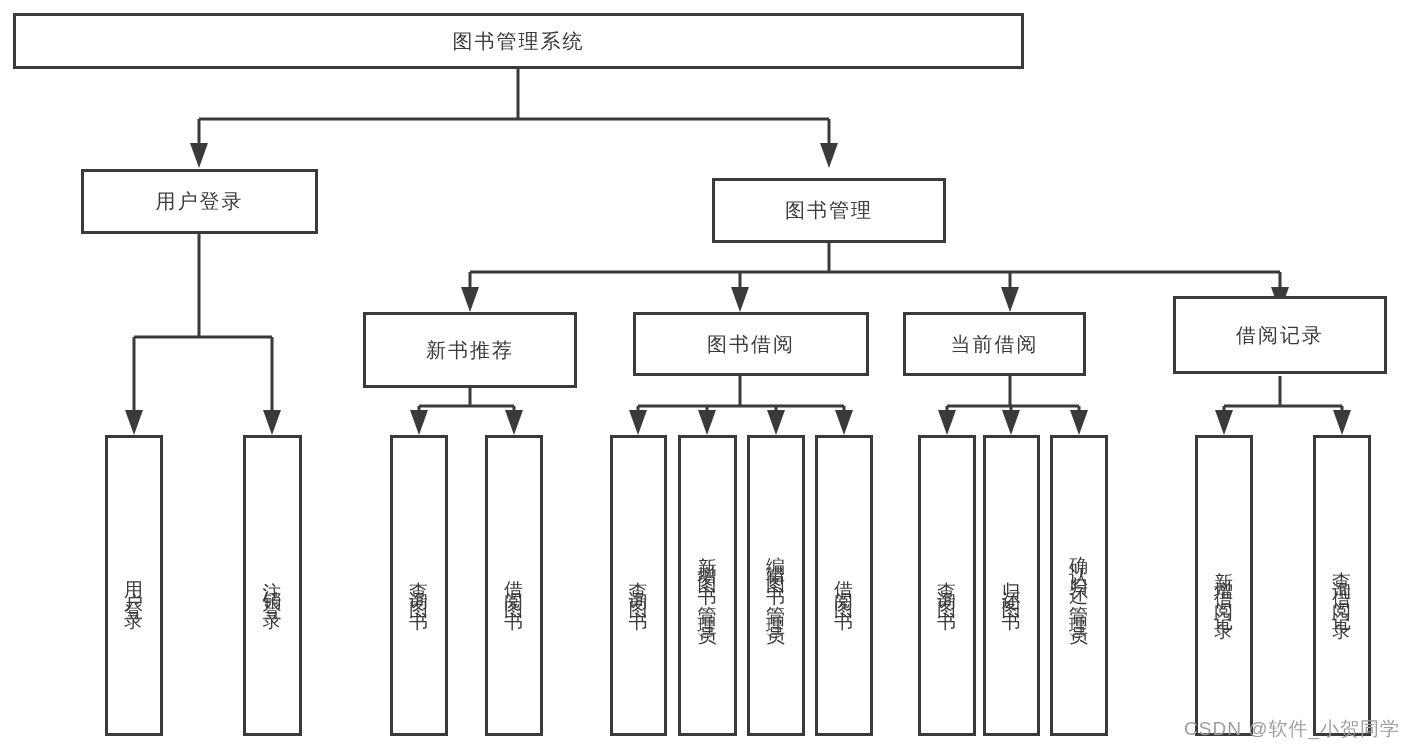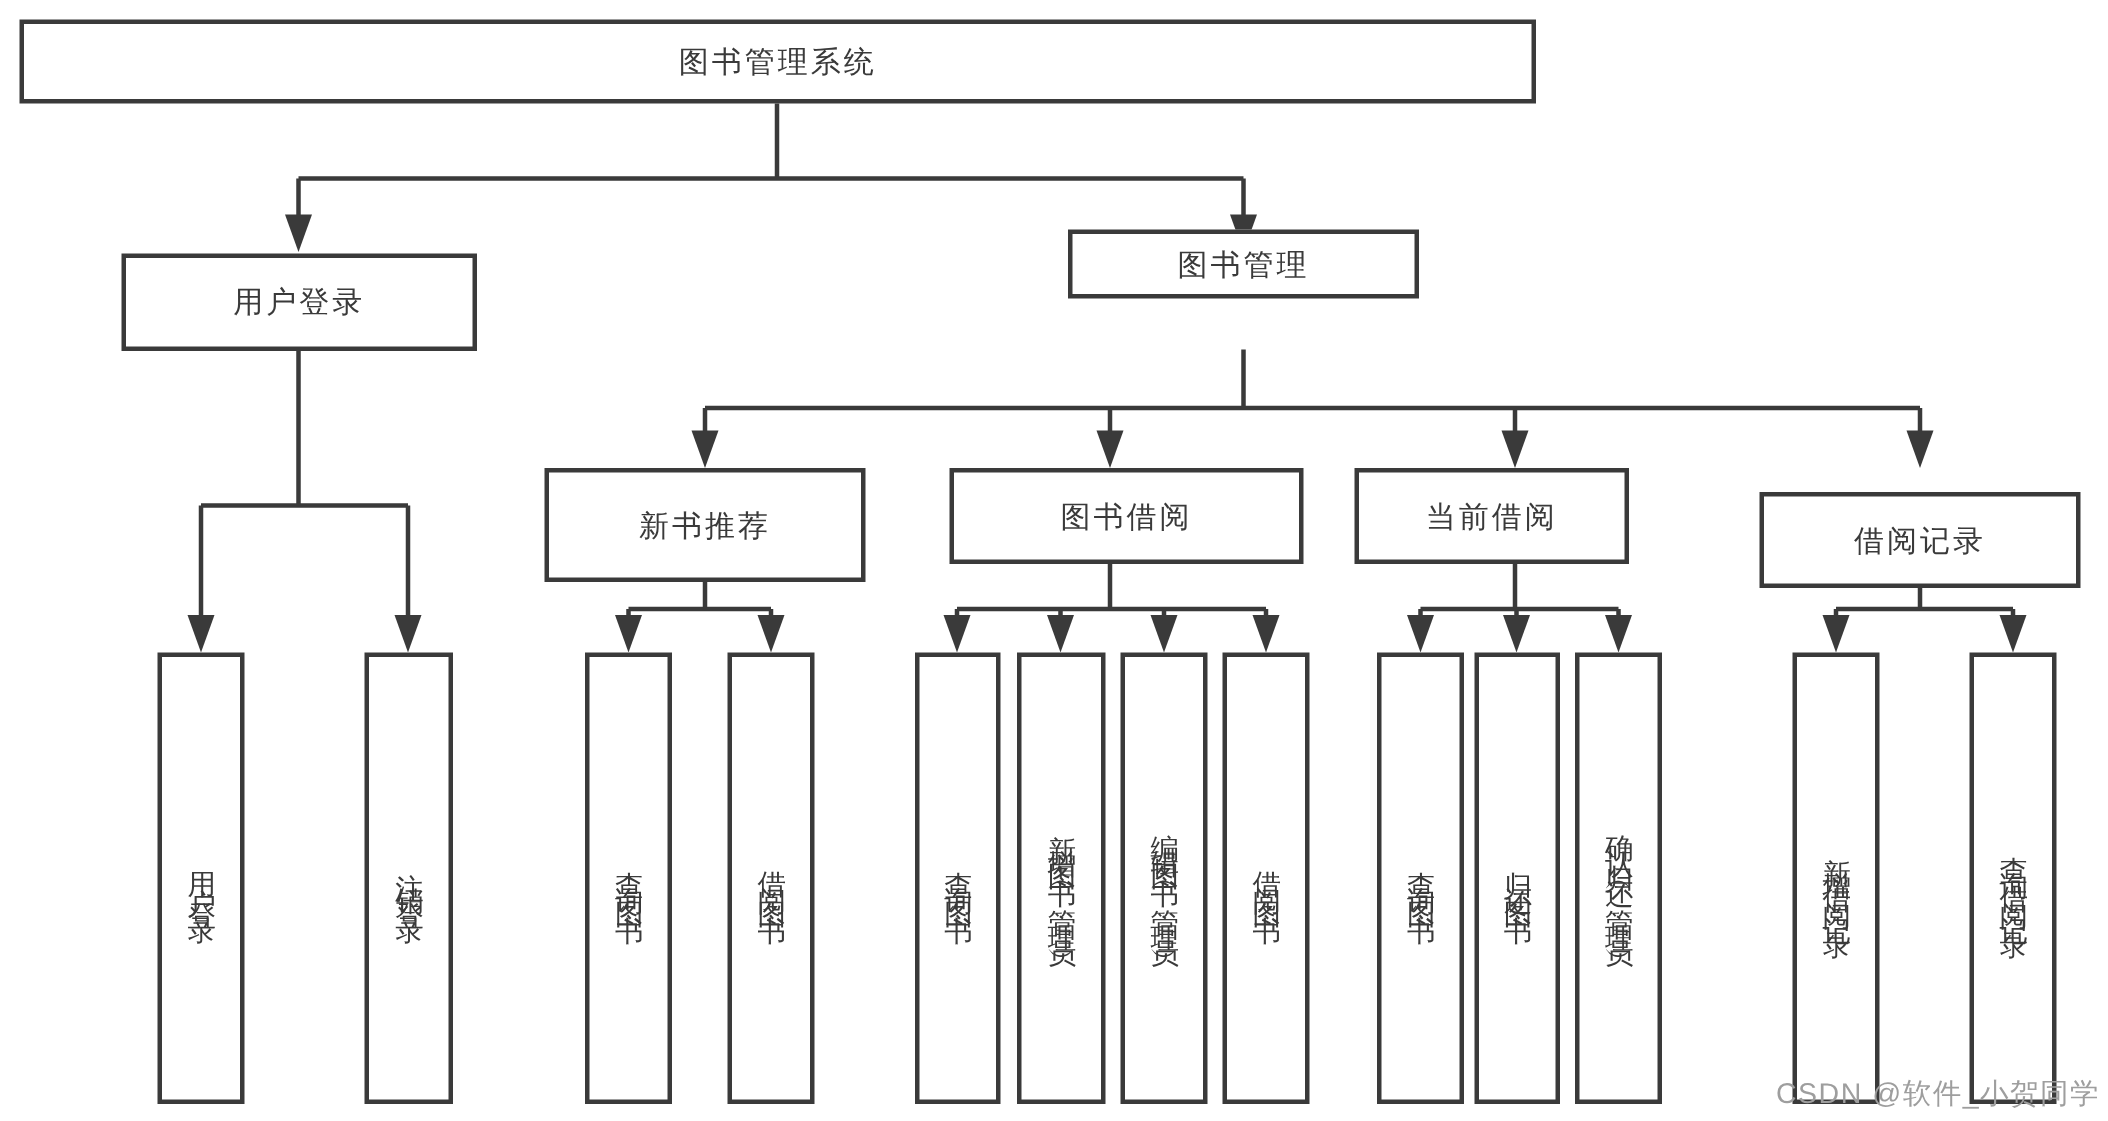--- a/index.html
+++ b/index.html
@@ -54,26 +54,26 @@
     <polygon points="938,410 956,410 947,435"></polygon>
     <polygon points="1002,410 1020,410 1011,435"></polygon>
     <polygon points="1070,410 1088,410 1079,435"></polygon>
     <polygon points="1215,410 1233,410 1224,435"></polygon>
     <polygon points="1333,410 1351,410 1342,435"></polygon>
   </svg>
 
   <div class="node" style="left:13px;top:13px;width:1011px;height:56px">图书管理系统</div>
 
   <div class="node" style="left:81px;top:169px;width:237px;height:65px">用户登录</div>
-  <div class="node" style="left:712px;top:153px;width:234px;height:46px">图书管理</div>
+  <div class="node" style="left:712px;top:178px;width:234px;height:65px">图书管理</div>
 
   <div class="node" style="left:363px;top:312px;width:214px;height:76px">新书推荐</div>
   <div class="node" style="left:633px;top:312px;width:236px;height:64px">图书借阅</div>
   <div class="node" style="left:903px;top:312px;width:183px;height:64px">当前借阅</div>
-  <div class="node" style="left:1173px;top:328px;width:214px;height:64px">借阅记录</div>
+  <div class="node" style="left:1173px;top:296px;width:214px;height:78px">借阅记录</div>
 
   <div class="node leaf" style="left:105px;top:435px;width:58px;height:301px">用户登录</div>
   <div class="node leaf" style="left:243px;top:435px;width:59px;height:301px">注销登录</div>
 
   <div class="node leaf" style="left:390px;top:435px;width:58px;height:301px">查询图书</div>
   <div class="node leaf" style="left:485px;top:435px;width:58px;height:301px">借阅图书</div>
 
   <div class="node leaf" style="left:610px;top:435px;width:57px;height:301px">查询图书</div>
   <div class="node leaf" style="left:678px;top:435px;width:59px;height:301px">新增图书（管理员）</div>
   <div class="node leaf" style="left:747px;top:435px;width:58px;height:301px">编辑图书（管理员）</div>

